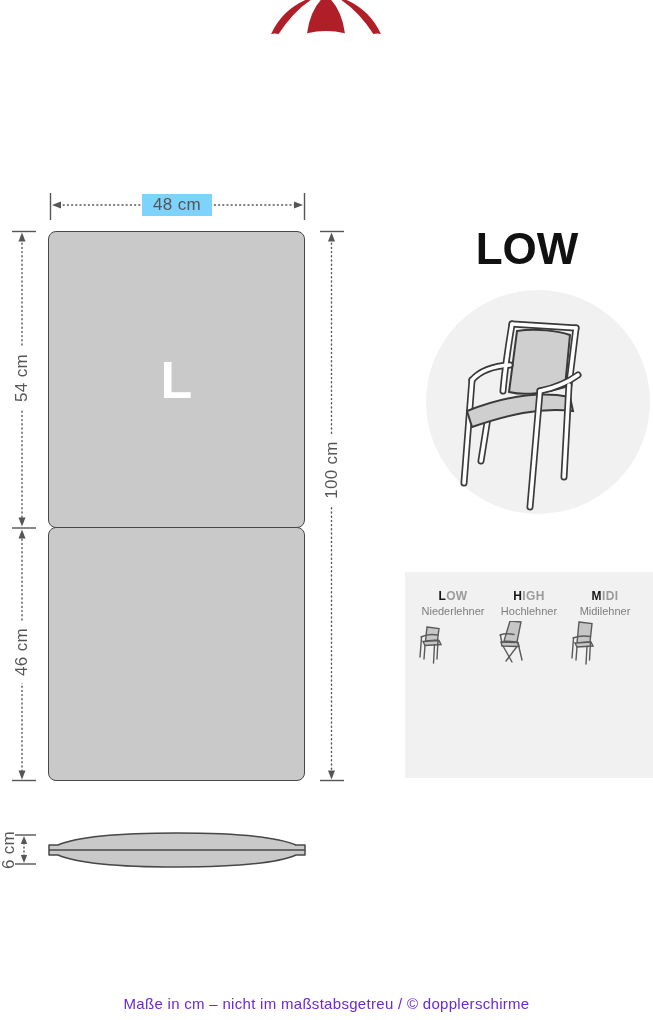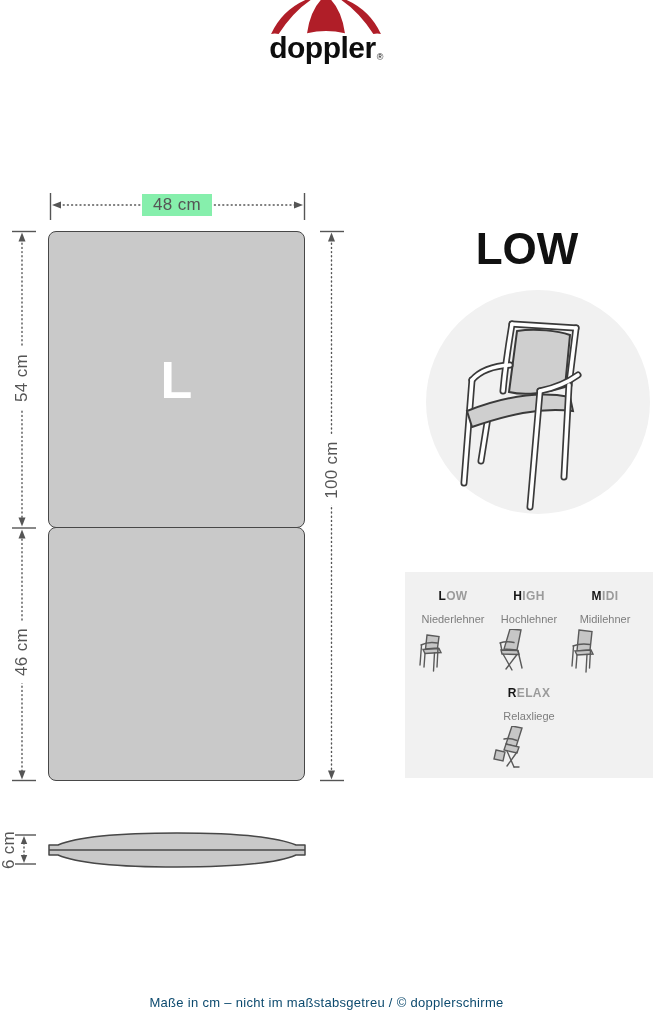--- a/index.html
+++ b/index.html
@@ -15,52 +15,51 @@
     font-size:30px;font-weight:700;letter-spacing:-0.5px;color:#0d0d0d;}
   #brand-name .reg{font-size:9px;font-weight:400;vertical-align:-2px;margin-left:1px;}
   
   .cushion-panel{position:absolute;background:#c9c9c9;border:1.6px solid #474747;border-radius:8px;box-sizing:border-box;}
   #cushion-back{left:48px;top:231px;width:257px;height:297px;display:flex;align-items:center;justify-content:center;}
   #cushion-seat{left:48px;top:527px;width:257px;height:254px;}
   #size-letter{color:#ffffff;font-size:52px;font-weight:800;line-height:1;}
   
   .dim-label{position:absolute;display:flex;align-items:center;justify-content:center;
     font-size:17px;color:#555555;letter-spacing:0.3px;white-space:nowrap;}
-  #dim-width{left:142px;top:194px;width:70px;height:22px;background:#86efac;}
+  #dim-width{left:142px;top:194px;width:70px;height:22px;background:#7dd3fc;}
   #dim-back{left:-9px;top:368px;width:62px;height:20px;background:#ffffff;transform:rotate(-90deg);}
   #dim-seat{left:-9px;top:642px;width:62px;height:20px;background:#ffffff;transform:rotate(-90deg);}
   #dim-total{left:297px;top:460px;width:70px;height:20px;background:#ffffff;transform:rotate(-90deg);}
   #dim-thickness{left:-16px;top:842px;width:50px;height:16px;transform:rotate(-90deg);}
   
   #product-type-title{left:415px;top:224px;width:224px;text-align:center;
     font-size:44px;font-weight:800;color:#111111;letter-spacing:0px;}
   #chair-circle{left:426px;top:290px;width:224px;height:224px;border-radius:50%;background:#f1f1f1;}
   #type-legend-panel{left:405px;top:572px;width:248px;height:206px;background:#f1f1f1;box-sizing:border-box;padding-top:17px;}
   .legend-row{display:flex;justify-content:center;}
   .legend-row.second{margin-top:13px;}
   .legend-item{width:76px;text-align:center;}
   .legend-item.wide{width:90px;}
   .legend-label{font-size:12px;font-weight:700;letter-spacing:0.4px;color:#9b9b9b;}
   .legend-label .first{color:#161616;}
-  .legend-sub{font-size:11px;color:#7d7d7d;margin-top:10px;}
+  .legend-sub{font-size:11px;color:#7d7d7d;margin-top:2px;}
   .legend-icon{margin-top:4px;}
   
-  #footer-note{left:0;top:995px;width:653px;text-align:center;font-size:13px;color:#0c4a6e;letter-spacing:0.3px;}
+  #footer-note{left:0;top:995px;width:653px;text-align:center;font-size:15px;color:#6d28d9;letter-spacing:0.3px;}
   svg{display:block;}
 </style>
 </head>
 <body>
 
 <div class="abs" id="brand-logo">
   <svg id="umbrella" viewBox="0 0 120 38" aria-hidden="true">
     <path fill="#b01e28" d="M2,36 Q16,5 52,-5 Q28,8 10,36 Q6,34.5 2,36 Z"></path>
     <path fill="#b01e28" d="M40,35 Q44,7 60,-5 Q76,7 80,35 Q60,30.5 40,35 Z"></path>
     <path fill="#b01e28" d="M118,36 Q104,5 68,-5 Q92,8 110,36 Q114,34.5 118,36 Z"></path>
   </svg>
-  <div id="brand-name"><span>doppler</span><span class="reg">®</span></div>
 </div>
 
 <svg class="abs" style="left:0;top:0;" width="653" height="1020" viewBox="0 0 653 1020" aria-hidden="true">
   <g stroke="#555555" stroke-width="1.4" fill="#555555">
 
     <line x1="50.5" y1="193" x2="50.5" y2="220"></line>
     <line x1="304.5" y1="193" x2="304.5" y2="220"></line>
     <line x1="59" y1="205" x2="296" y2="205" stroke-dasharray="1 3.2" stroke-linecap="round"></line>
     <polygon points="52,205 61,201.5 61,208.5" stroke="none"></polygon>
     <polygon points="303,205 294,201.5 294,208.5" stroke="none"></polygon>
@@ -187,31 +186,16 @@
           <path d="M6.5,17.5 L5,37"></path>
           <path d="M8,22 L24,21 L26,25 L10,26 Z" fill="#c6c6c6"></path>
           <path d="M23.5,21 L22.5,39"></path>
           <path d="M20,25.5 L19,43"></path>
           <path d="M10,26 L9,39"></path>
         </g>
       </svg>
     </div>
   </div>
   <div class="legend-row second">
-    <div class="legend-item">
-      <div class="legend-label"><span class="first">R</span><span>ELAX</span></div>
-      <div class="legend-sub">Relaxliege</div>
-      <svg class="legend-icon" width="44" height="44" viewBox="0 0 44 44">
-        <g stroke="#5a5a5a" stroke-width="1.4" fill="none" stroke-linecap="round">
-          <path d="M21,0 L31,2 L25,21 L15,18 Z" fill="#c6c6c6"></path>
-          <path d="M15,18 L28,21 L26,27 L13,24 Z" fill="#c6c6c6"></path>
-          <path d="M5,24 L14,26 L12,35 L3,33 Z" fill="#c6c6c6"></path>
-          <path d="M13,13 C17,12 22,13 26,14.5"></path>
-          <path d="M16,25 L23,41"></path>
-          <path d="M26,26 L16,40"></path>
-          <path d="M23,41 L28,41"></path>
-        </g>
-      </svg>
-    </div>
   </div>
 </div>
 
 <div class="abs" id="footer-note">Maße in cm – nicht im maßstabsgetreu  / © dopplerschirme</div>
 
 </body></html>

